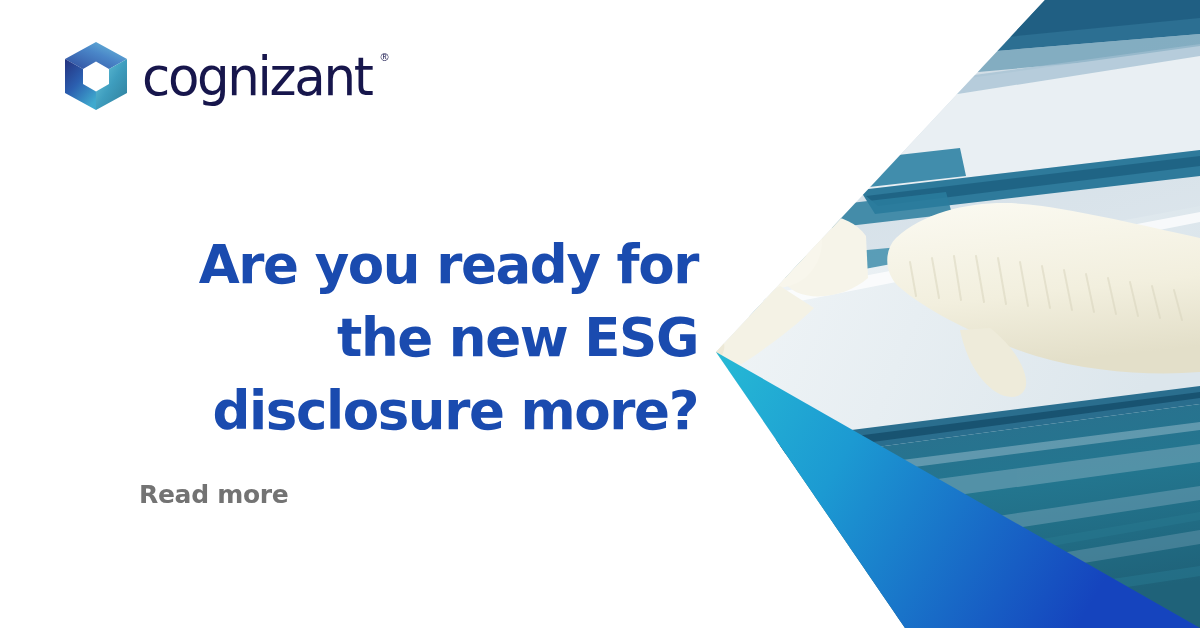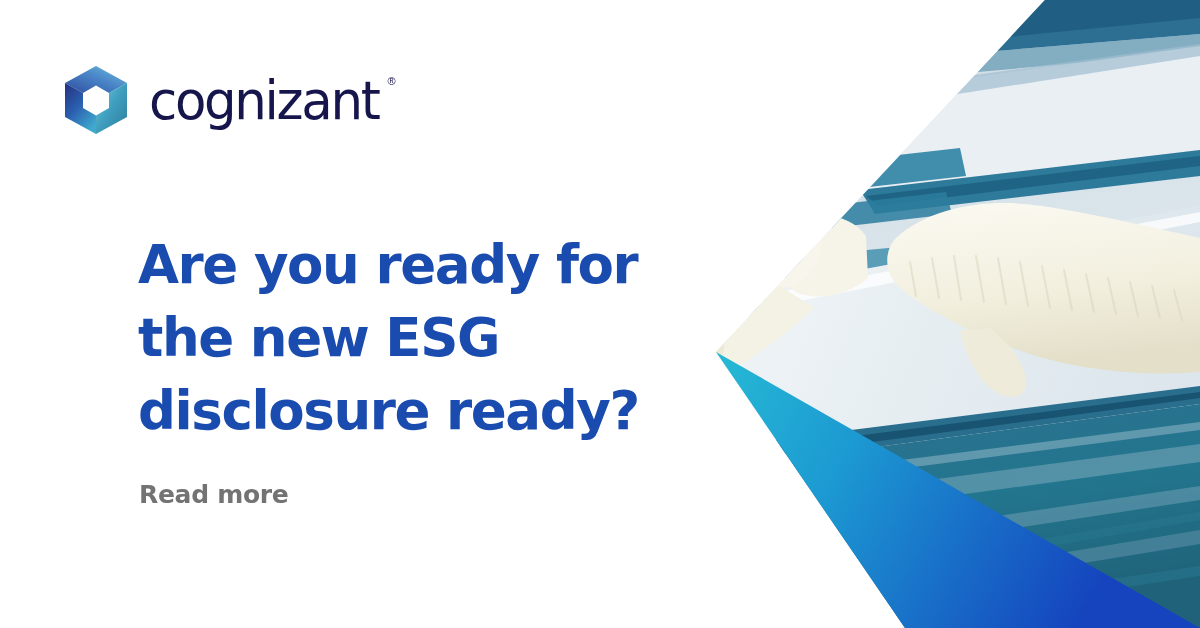--- a/index.html
+++ b/index.html
@@ -13,22 +13,22 @@
   .banner {
     position:relative;
     width:1200px; height:628px;
     background:#ffffff;
     overflow:hidden;
   }
 
   
   .logo-lockup {
     position:absolute;
-    left:62px; top:64px;
-    display:flex; align-items:center; gap:19px;
+    left:62px; top:40px;
+    display:flex; align-items:center; gap:12px;
     height:72px;
   }
   .logo-mark { width:68px; height:70px; display:block; }
   .wordmark-wrap {
     position:relative;
     display:flex; align-items:flex-start;
   }
   .wordmark {
     font-family:"DejaVu Sans", sans-serif;
     font-size:53px;
@@ -53,21 +53,21 @@
     position:absolute;
     left:138px; top:228px;
     width:560px;
     color:#1A4BAF;
     font-family:"DejaVu Sans", sans-serif;
     font-weight:700;
     font-size:53px;
     line-height:73px;
     letter-spacing:-1.4px;
   }
-  .headline .hl-line { display:block; white-space:nowrap; }
+  .headline .hl-line { display:block; white-space:nowrap;text-align:right; }
 
   
   .cta {
     position:absolute;
     left:139px; top:482px;
     color:#737373;
     font-family:"DejaVu Sans", sans-serif;
     font-weight:700;
     font-size:25px;
     letter-spacing:-0.3px;
@@ -118,21 +118,21 @@
     </svg>
     <div class="wordmark-wrap">
       <span class="wordmark">cognizant</span>
       <span class="reg-mark">®</span>
     </div>
   </div>
 
   <h1 class="headline">
     <span class="hl-line">Are you ready for</span>
     <span class="hl-line">the new ESG</span>
-    <span class="hl-line">disclosure ready?</span>
+    <span class="hl-line">disclosure more?</span>
   </h1>
 
   <a class="cta" href="#">Read more</a>
 
   <div class="art">
     <svg class="art-svg" viewBox="0 0 540 628" preserveAspectRatio="none">
       <defs>
 
         <clipPath id="photoClip">
           <polygon points="385,0 540,0 540,628 245,628 56,352"></polygon>

